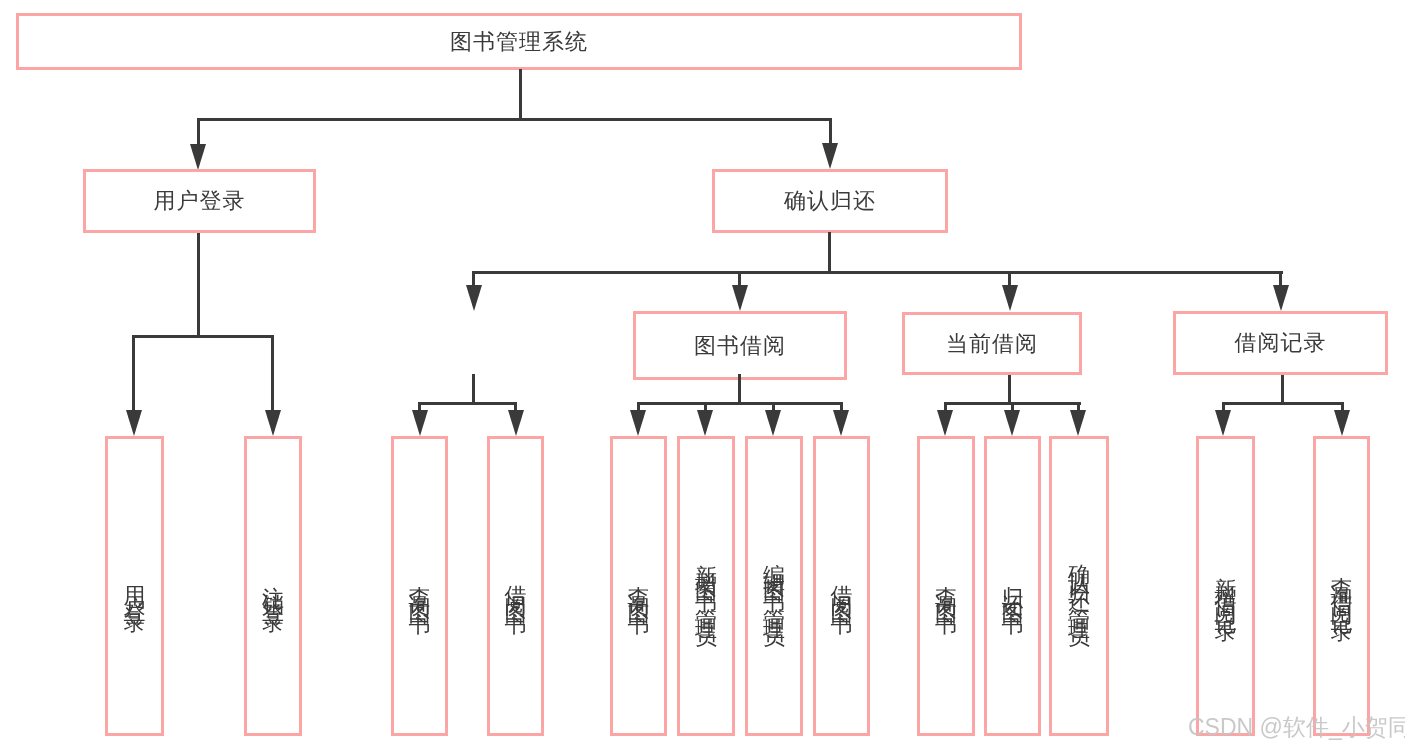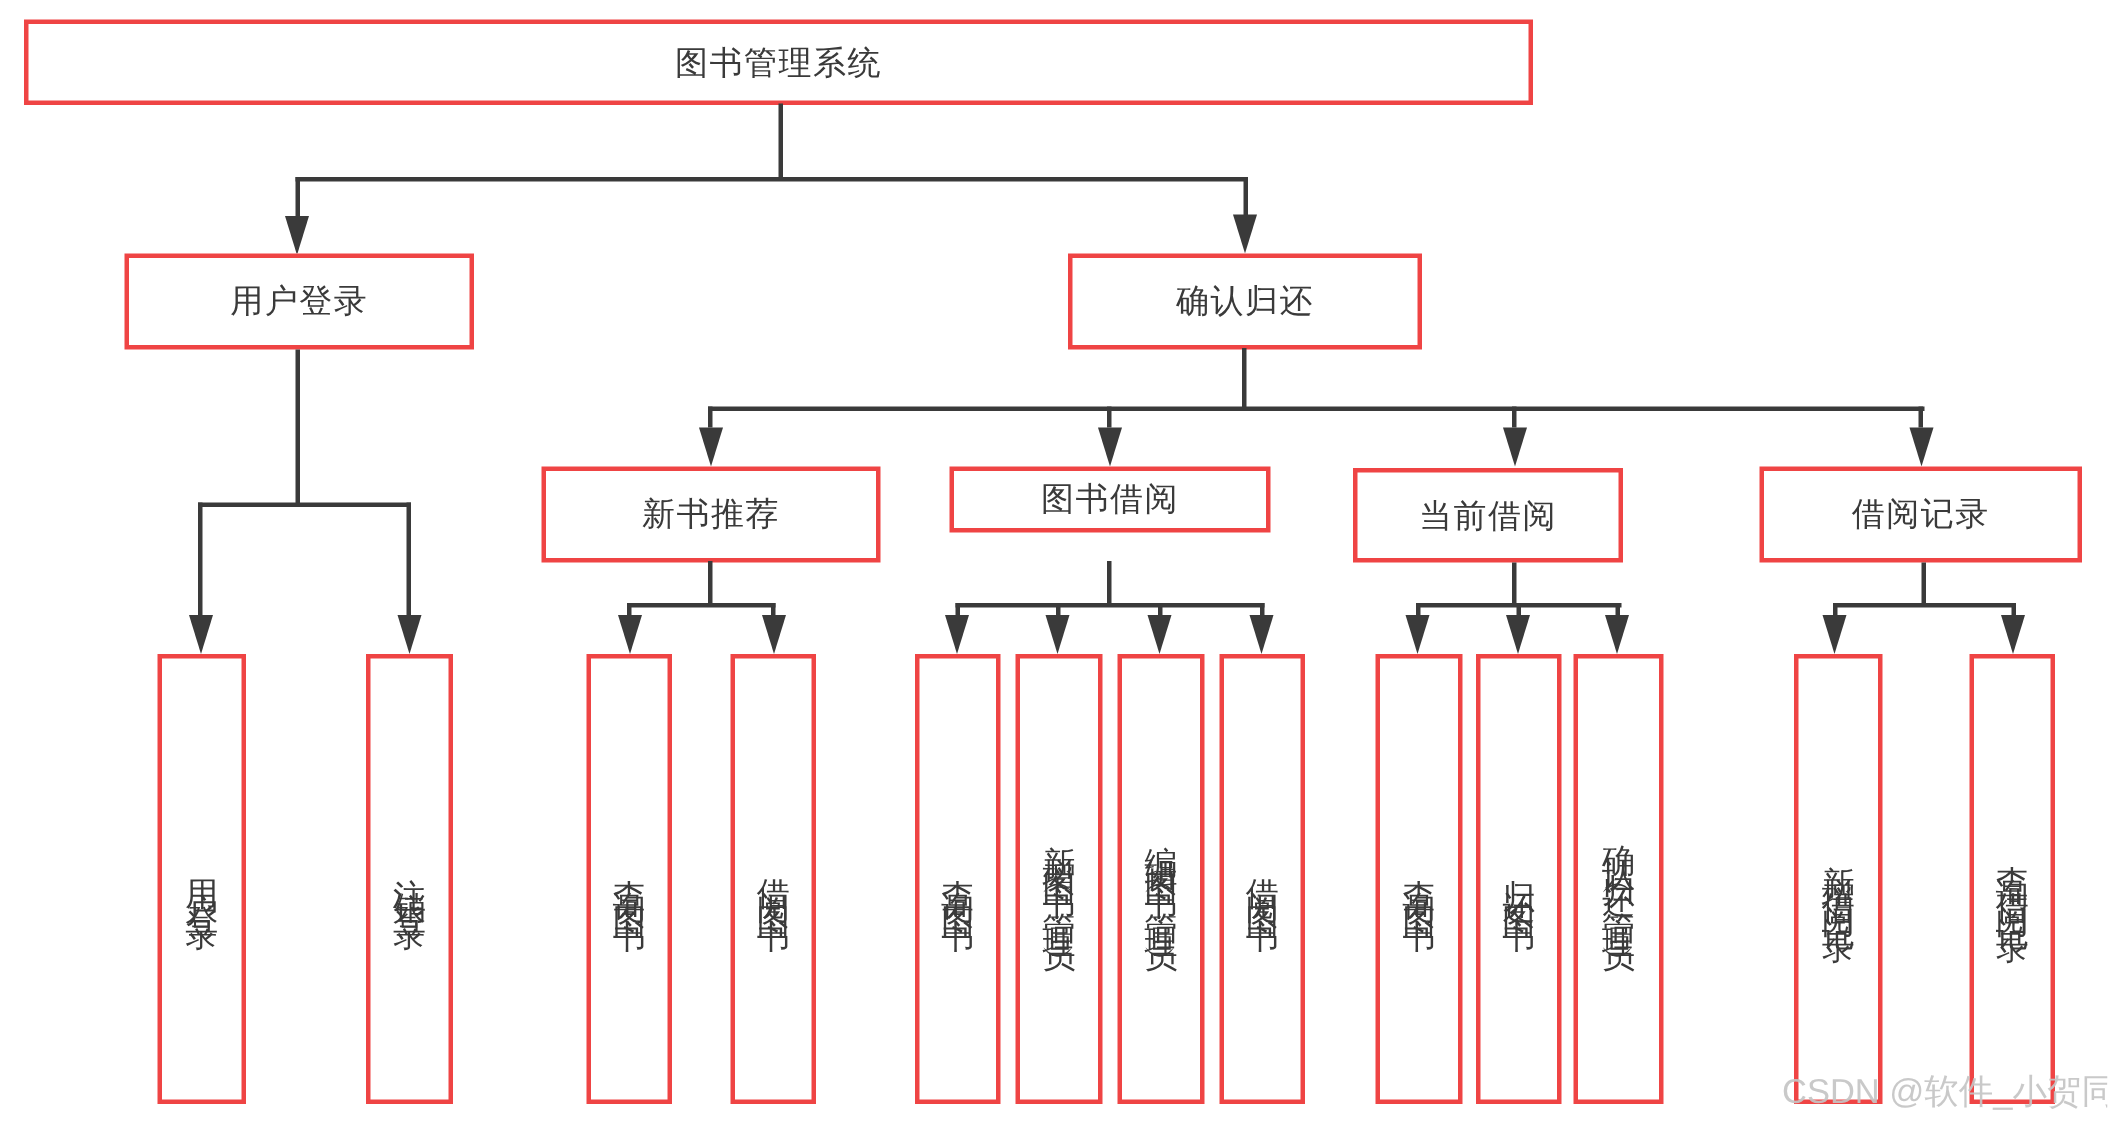--- a/index.html
+++ b/index.html
@@ -7,21 +7,21 @@
     position: relative;
     width: 1405px;
     height: 747px;
     background: #ffffff;
     font-family: "Liberation Sans", sans-serif;
     overflow: hidden;
   }
   .box {
     position: absolute;
     box-sizing: border-box;
-    border: 3px solid #ef4444;
+    border: 3px solid #fca5a5;
     background: #ffffff;
     display: flex;
     align-items: center;
     justify-content: center;
     color: #3a3a3a;
     font-size: 22px;
     letter-spacing: 1px;
     text-align: center;
   }
   .vbox span {
@@ -82,22 +82,21 @@
   <div class="hline" style="left:472px; top:271px; width:811px;"></div>
   <div class="stem" style="left:472px; top:271px; height:14px;"></div>
   <div class="stem" style="left:738px; top:271px; height:14px;"></div>
   <div class="stem" style="left:1008px; top:271px; height:14px;"></div>
   <div class="stem" style="left:1279px; top:271px; height:14px;"></div>
   <div class="arrow" style="left:466px; top:285px;"></div>
   <div class="arrow" style="left:732px; top:285px;"></div>
   <div class="arrow" style="left:1002px; top:285px;"></div>
   <div class="arrow" style="left:1273px; top:285px;"></div>
 
-  <div class="box" style="left:361px; top:311px; width:226px; height:64px;">新书推荐</div>
-  <div class="box" style="left:633px; top:311px; width:214px; height:44px;text-align:center;">图书借阅</div>
+  <div class="box" style="left:633px; top:311px; width:214px; height:69px;text-align:center;">图书借阅</div>
   <div class="box" style="left:902px; top:312px; width:180px; height:63px;">当前借阅</div>
   <div class="box" style="left:1173px; top:311px; width:215px; height:64px;">借阅记录</div>
 
   <div class="vline" style="left:472px; top:374px; height:30px;"></div>
   <div class="hline" style="left:418px; top:402px; width:99px;"></div>
   <div class="stem" style="left:418px; top:402px; height:10px;"></div>
   <div class="stem" style="left:514px; top:402px; height:10px;"></div>
   <div class="arrow" style="left:412px; top:410px;"></div>
   <div class="arrow" style="left:508px; top:410px;"></div>
 

